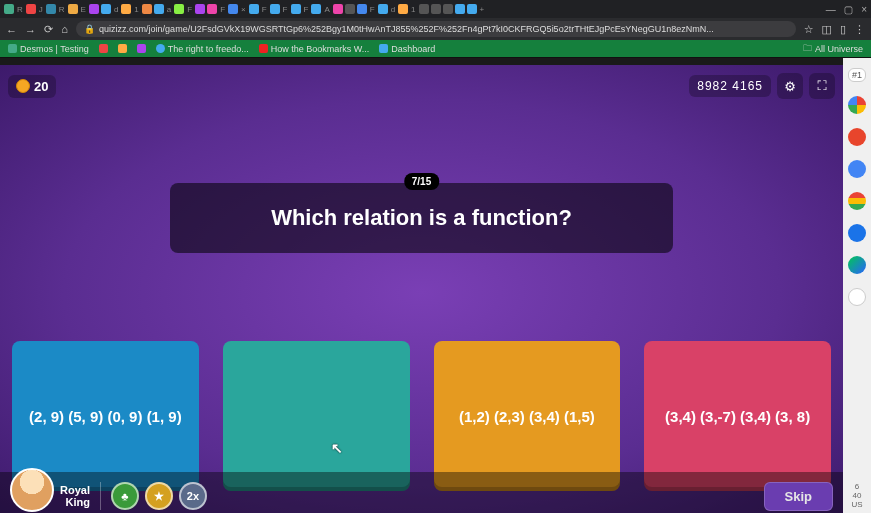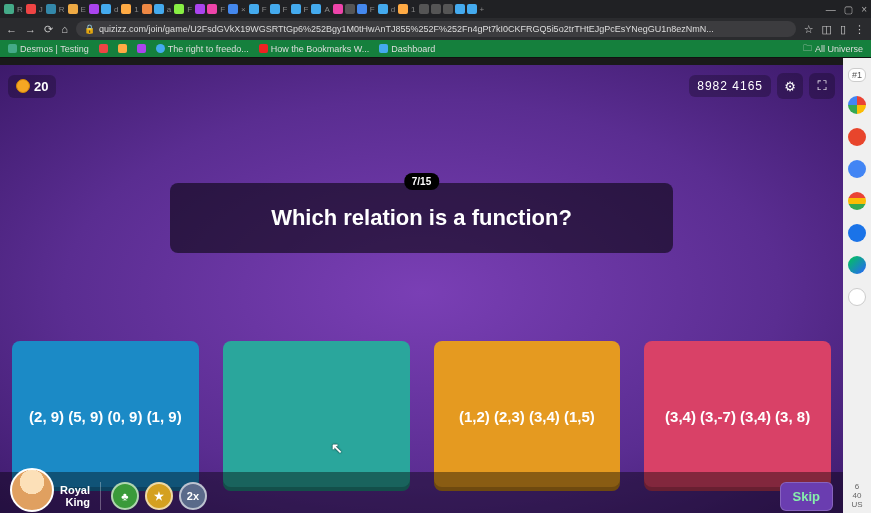--- a/index.html
+++ b/index.html
@@ -183,22 +183,22 @@
   display: flex; align-items: center; justify-content: center;
   color: #fff; font-size: 11px; font-weight: 700;
 }
 .pb1 { background: #3a9a3a; }
 .pb2 { background: #d4a020; }
 .pb3 { background: #5a6a8a; }
 .skip {
   margin-left: auto;
   background: #6a3db0;
   border: 1px solid rgba(255,255,255,0.2);
-  color: #86efac; font-size: 13px; font-weight: 700;
-  padding: 6px 12px; border-radius: 6px; text-align: center;
+  color: #e5e5e5; font-size: 13px; font-weight: 700;
+  padding: 6px 20px; border-radius: 6px; text-align: center;
 }
 </style>
 </head>
 <body>
 
 <div class="tabstrip">
   <span class="tab-ico" style="background:#4a8"></span>
     <span class="tab-sep">R</span>
   <span class="tab-ico" style="background:#e44"></span>
     <span class="tab-sep">J</span>

